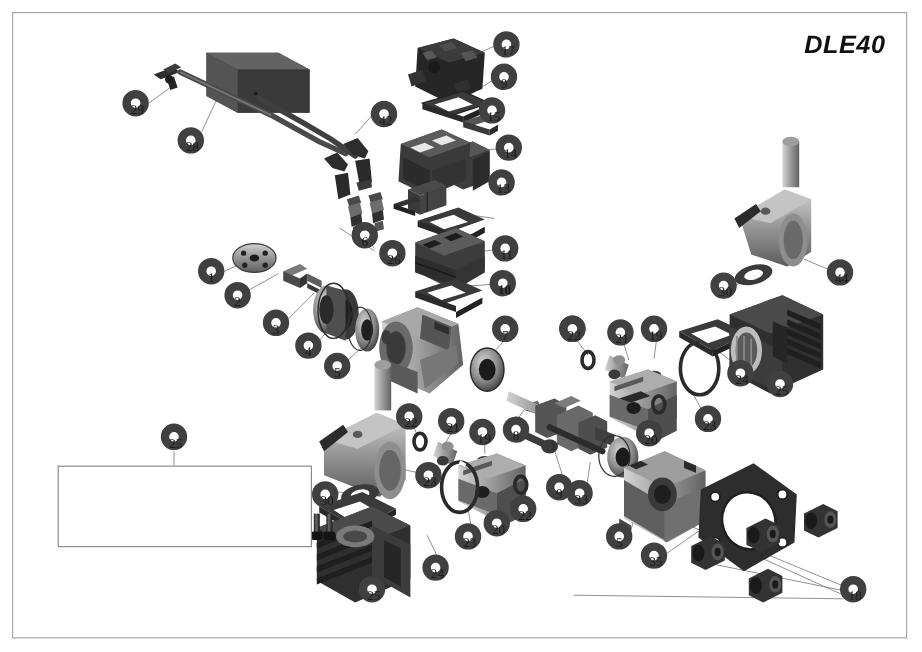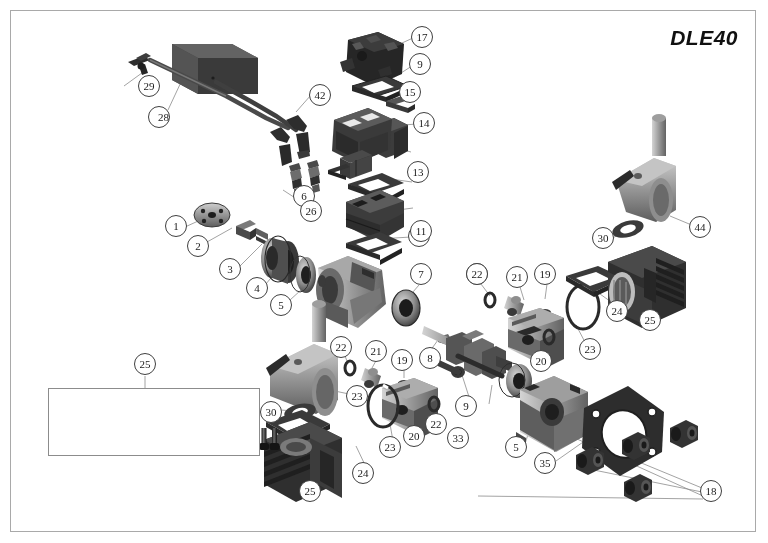--- a/index.html
+++ b/index.html
@@ -6,21 +6,21 @@
   body{width:768px;height:543px;overflow:hidden;
        font-family:"Liberation Serif",serif;}
   #page{position:relative;width:768px;height:543px;background:#fff;}
   #frame{position:absolute;left:10px;top:10px;width:746px;height:522px;
          border:1px solid #a9a9a9;box-sizing:border-box;background:#fff;}
   #title{position:absolute;right:30px;top:26px;font-size:21px;font-weight:bold;
          font-style:italic;color:#111;letter-spacing:.5px;
          font-family:"Liberation Sans",sans-serif;}
   #art{position:absolute;left:0;top:0;width:768px;height:543px;}
   .cal{position:absolute;width:22px;height:22px;border-radius:50%;
-       border:1px solid #404040;background:#fff;color:#1a1a1a;
+       border:7px solid #404040;background:#fff;color:#1a1a1a;
        font-size:11px;line-height:20px;text-align:center;
        font-family:"Liberation Serif",serif;box-sizing:border-box;
        z-index:40;}
   .kitbox{position:absolute;border:1px solid #8c8c8c;background:#fff;
           box-sizing:border-box;}
 </style>
 </head>
 <body>
 
 <div id="page">
@@ -577,42 +577,42 @@
       <div class="cal" style="left: 165px; top: 215px;">1</div>
       <div class="cal" style="left: 187px; top: 235px;">2</div>
       <div class="cal" style="left: 219px; top: 258px;">3</div>
       <div class="cal" style="left: 246px; top: 277px;">4</div>
       <div class="cal" style="left: 270px; top: 294px;">5</div>
       <div class="cal" style="left: 293px; top: 185px;">6</div>
       <div class="cal" style="left: 410px; top: 263px;">7</div>
       <div class="cal" style="left: 419px; top: 347px;">8</div>
       <div class="cal" style="left: 455px; top: 395px;">9</div>
       <div class="cal" style="left: 408px; top: 225px; font-weight: bold;">10</div>
-      <div class="cal" style="left: 410px; top: 196px; margin-top: 24px;">11</div>
-      <div class="cal" style="left: 407px; top: 141px; margin-top: 20px;">13</div>
+      <div class="cal" style="left: 410px; top: 196px;">11</div>
+      <div class="cal" style="left: 407px; top: 141px;">13</div>
       <div class="cal" style="left: 413px; top: 112px;">14</div>
       <div class="cal" style="left: 399px; top: 81px;">15</div>
       <div class="cal" style="left: 409px; top: 53px;">9</div>
       <div class="cal" style="left: 411px; top: 26px;">17</div>
       <div class="cal" style="left: 700px; top: 480px;">18</div>
       <div class="cal" style="left: 534px; top: 263px;">19</div>
       <div class="cal" style="left: 530px; top: 350px;">20</div>
       <div class="cal" style="left: 506px; top: 266px;">21</div>
       <div class="cal" style="left: 466px; top: 263px;">22</div>
       <div class="cal" style="left: 579px; top: 338px;">23</div>
       <div class="cal" style="left: 606px; top: 300px;">24</div>
       <div class="cal" style="left: 639px; top: 309px;">25</div>
-      <div class="cal" style="left: 300px; top: 200px;">26</div>
+      <div class="cal" style="left: 316px; top: 200px;">26</div>
       <div class="cal" style="left: 309px; top: 84px;">42</div>
       <div class="cal" style="left: 148px; top: 106px; text-align: right;">28</div>
-      <div class="cal" style="left: 102px; top: 75px; margin-left: 36px;">29</div>
+      <div class="cal" style="left: 102px; top: 75px;">29</div>
       <div class="cal" style="left: 592px; top: 227px;">30</div>
       <div class="cal" style="left: 689px; top: 216px;">44</div>
       <div class="cal" style="left: 346px; top: 385px;">23</div>
-      <div class="cal" style="left: 447px; top: 400px; margin-top: 27px;">33</div>
+      <div class="cal" style="left: 472px; top: 400px;">33</div>
       <div class="cal" style="left: 134px; top: 353px;">25</div>
       <div class="cal" style="left: 534px; top: 452px;">35</div>
       <div class="cal" style="left: 260px; top: 401px;">30</div>
       <div class="cal" style="left: 330px; top: 336px;">22</div>
       <div class="cal" style="left: 365px; top: 340px;">21</div>
       <div class="cal" style="left: 391px; top: 349px;">19</div>
       <div class="cal" style="left: 425px; top: 413px;">22</div>
       <div class="cal" style="left: 403px; top: 425px;">20</div>
       <div class="cal" style="left: 379px; top: 436px;">23</div>
       <div class="cal" style="left: 352px; top: 462px;">24</div>

